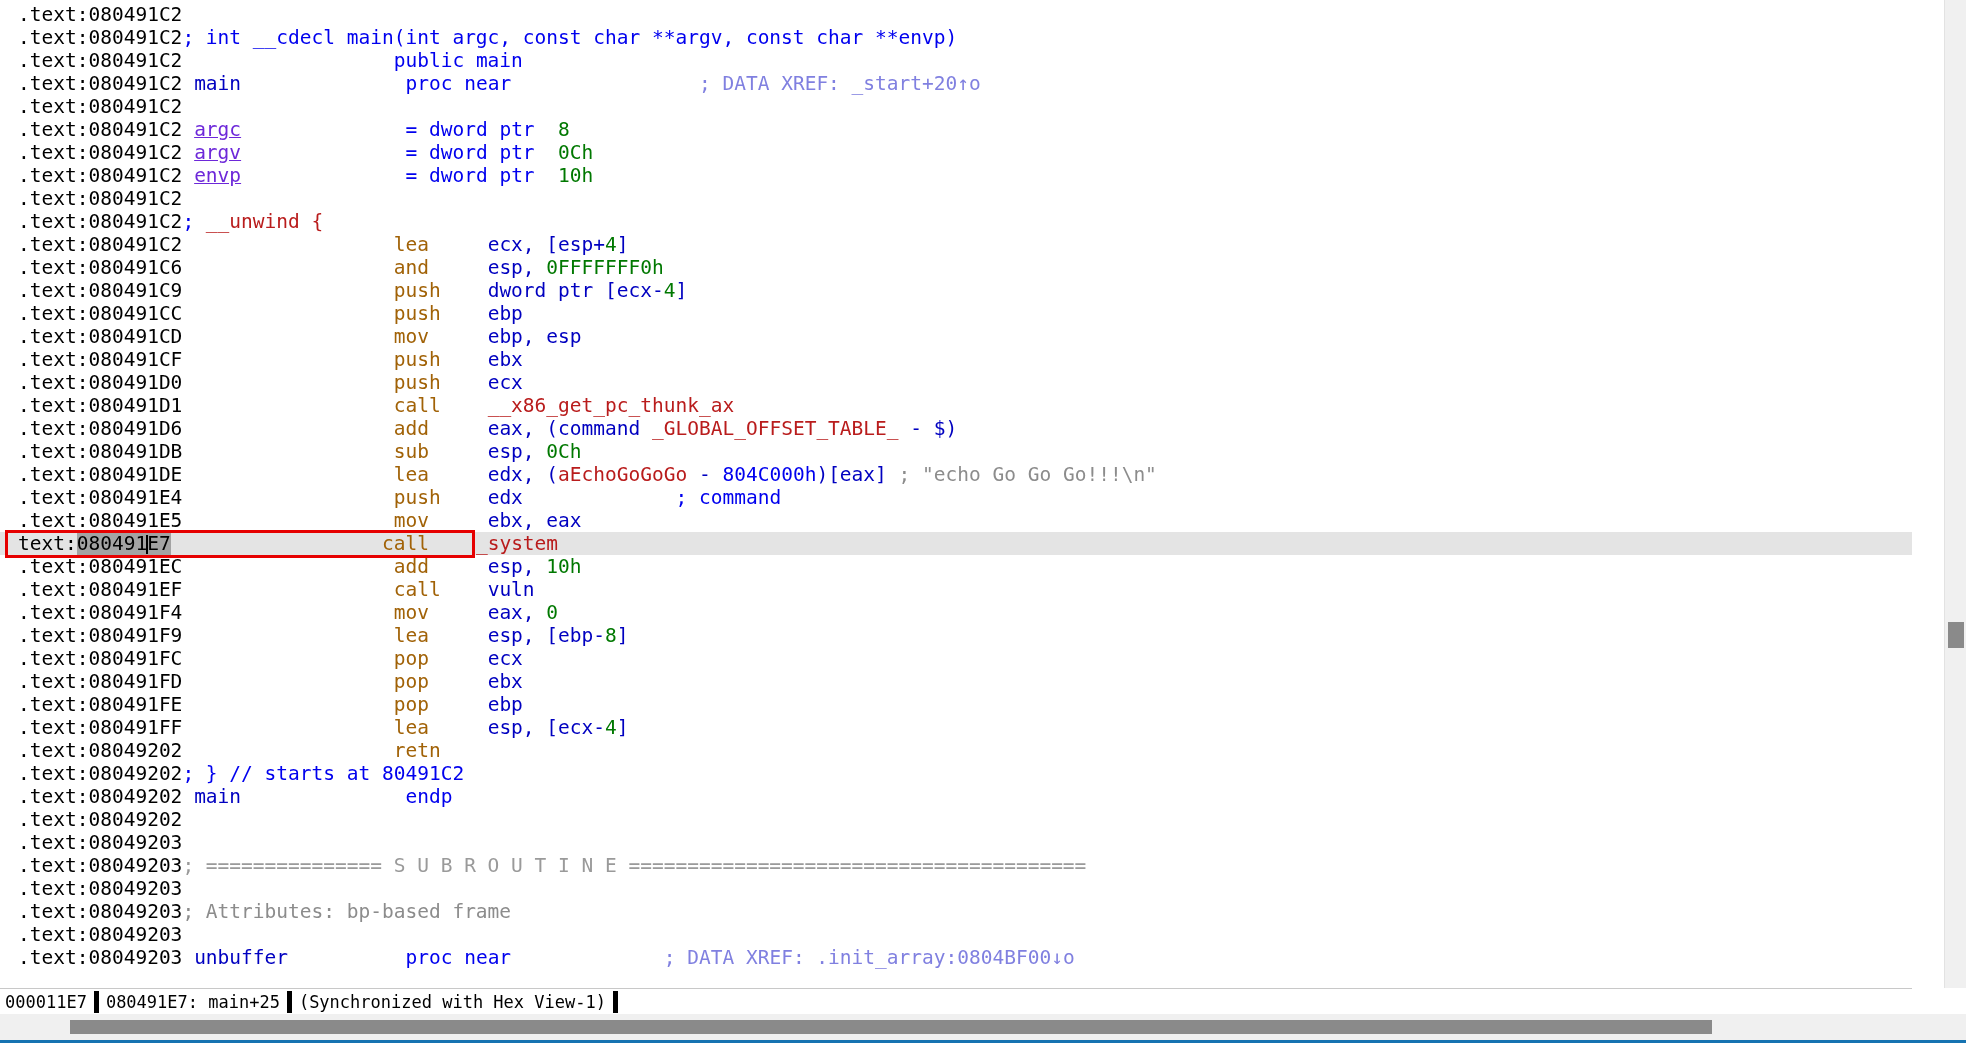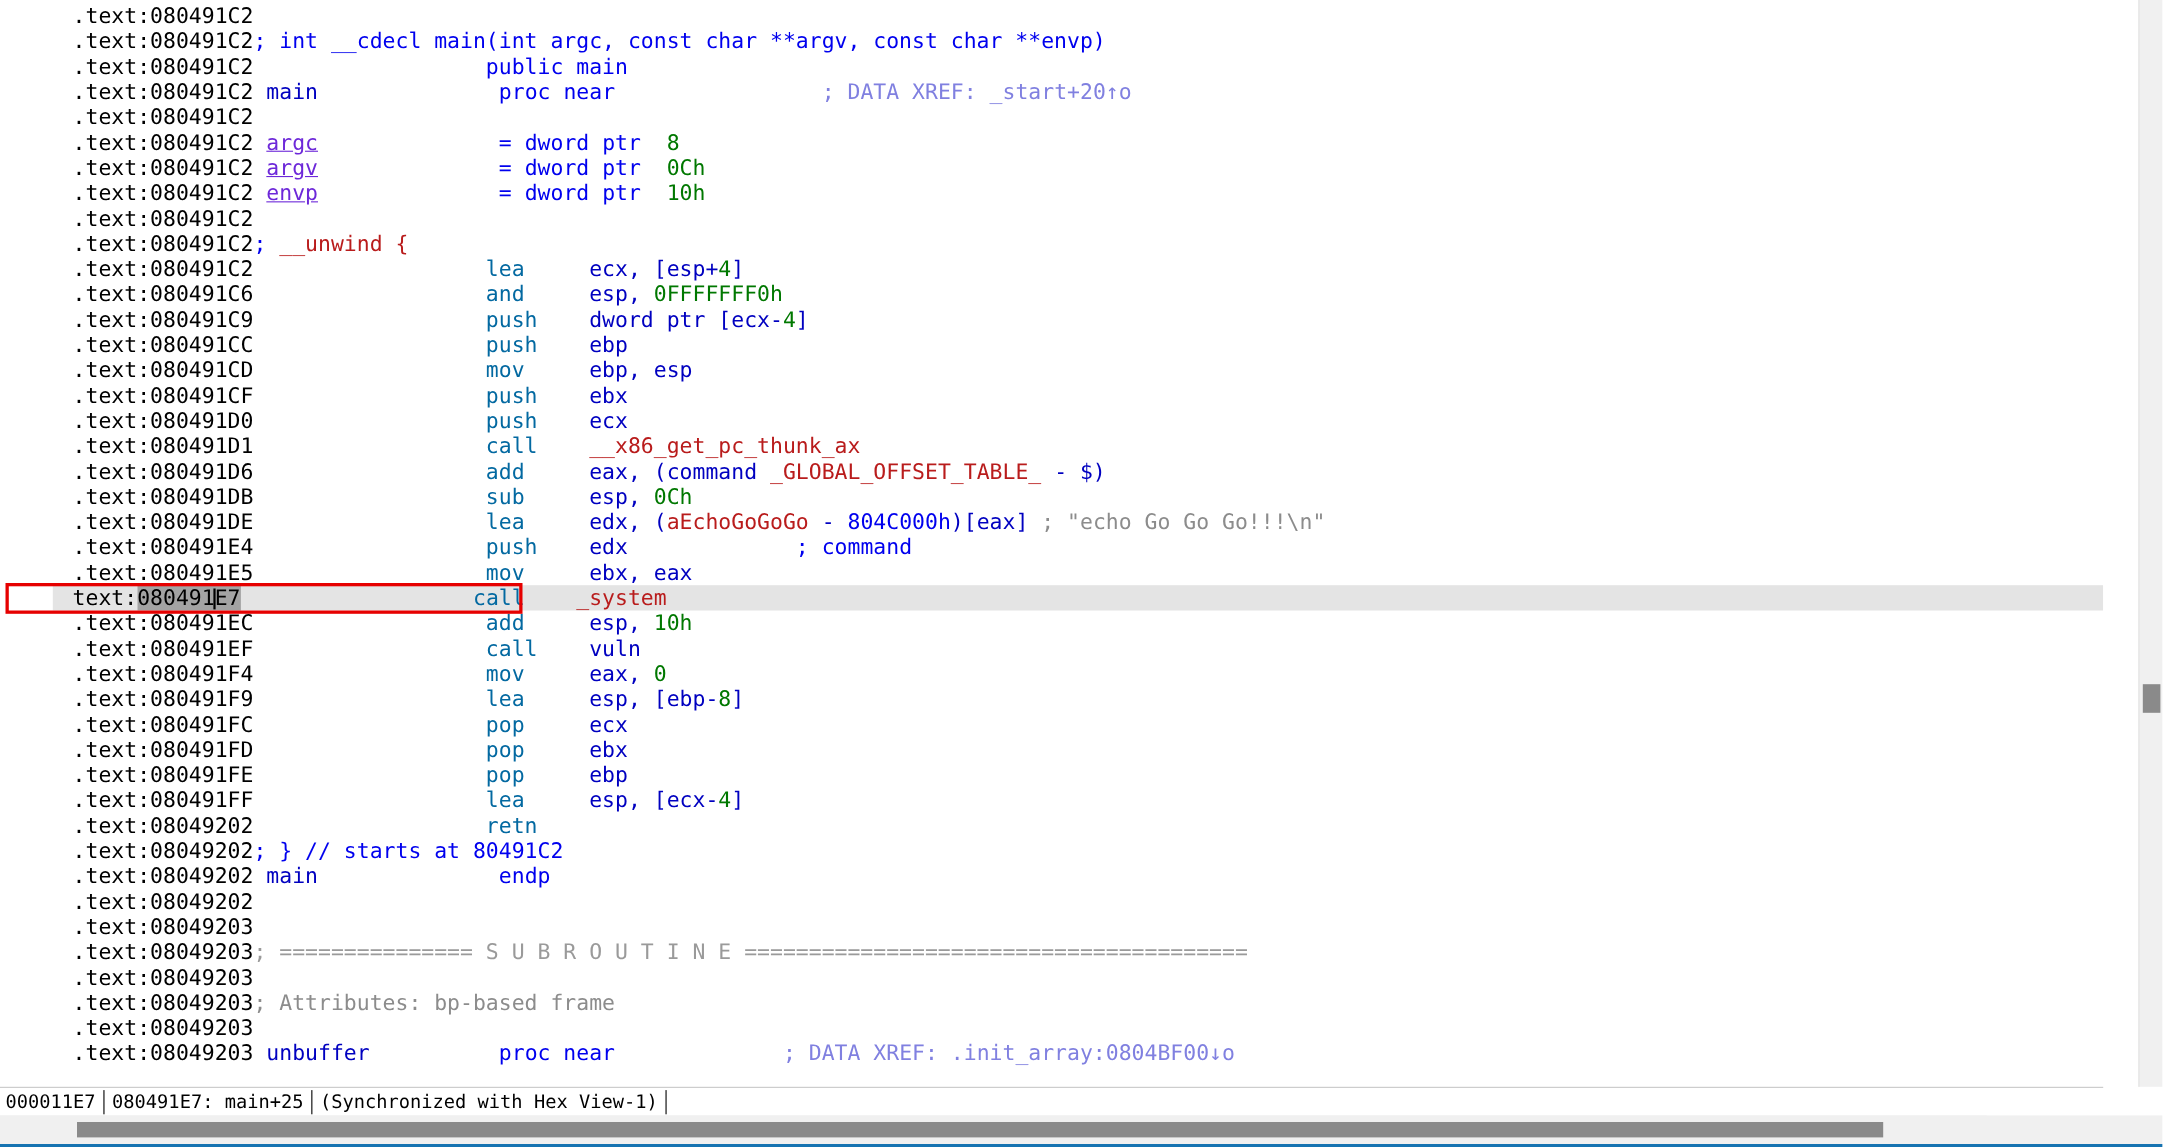--- a/index.html
+++ b/index.html
@@ -38,32 +38,31 @@
   .code-line {
     position: relative;
     height: 23px;
     line-height: 23px;
     white-space: pre;
     font-size: 19.5px;
     font-family: "DejaVu Sans Mono", "Liberation Mono", monospace;
     letter-spacing: 0px;
     color: #000000;
     padding-left: 18px;
-    margin-left: 48px;
   }
 
   .code-line.current {
     background: #e4e4e4;
   }
 
   
   .t-addr      { color: #000000; }
   .t-name      { color: #0000c0; }          
   .t-var       { color: #6d28d9; text-decoration: underline; }          
-  .t-mnem      { color: #0369a1; text-align: right; }          
+  .t-mnem      { color: #a16207; text-align: right; }          
   .t-reg       { color: #0000c0; }
   .t-num       { color: #007800; }          
   .t-comment   { color: #8c8c8c; }          
   .t-xref      { color: #8080e0; text-align: center; }          
   .t-blue      { color: #0000ee; }
   .t-plain     { color: #000000; }
   .t-link      { color: #b91c1c; }
   .t-dash      { color: #9a9a9a; }
 
   .hl-yellow { background: #a3a3a3; }
@@ -117,21 +116,21 @@
     background: #ffffff;
     border-top: 1px solid #c8c8c8;
     display: flex;
     align-items: center;
     font-size: 17px;
     font-family: "DejaVu Sans Mono", "Liberation Mono", monospace;
     color: #000000;
   }
   .status-cell {
     padding: 0 7px;
-    border-right: 1px solid #000000;
+    border-right: 5px solid #000000;
     height: 22px;
     line-height: 22px;
     white-space: pre;
   }
   .status-cell:first-child { padding-left: 5px; }
 
   
   #hscroll-row {
     position: absolute;
     left: 0;

